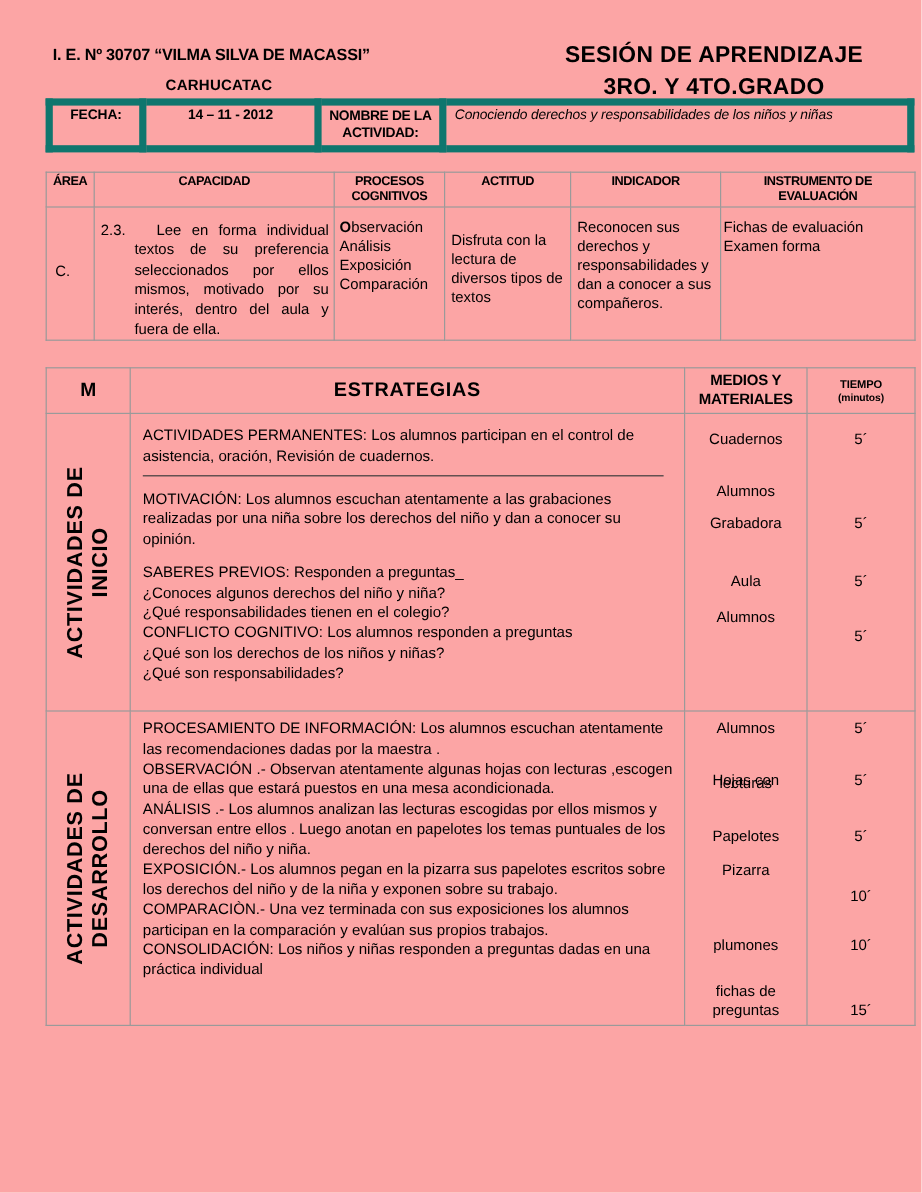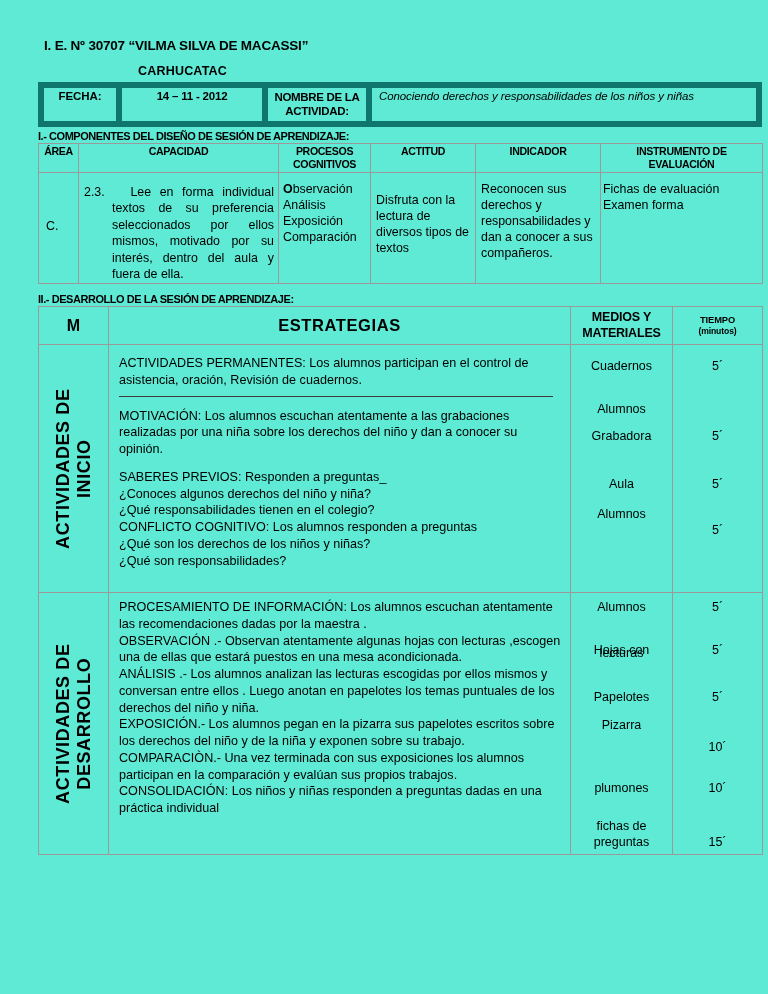--- a/index.html
+++ b/index.html
@@ -11,21 +11,21 @@
     width: 768px;
     height: 994px;
     font-family: "Liberation Sans", sans-serif;
     color: #000000;
     -webkit-font-smoothing: antialiased;
   }
   .page {
     position: relative;
     width: 768px;
     height: 994px;
-    background: #5eead4;
+    background: #fca5a5;
     overflow: hidden;
   }
 
   
   .header {
     position: absolute;
     left: 38px;
     top: 34px;
     width: 724px;
     height: 56px;
@@ -254,37 +254,40 @@
   .time-b .x5 { top: 241px; }
 </style>
 </head>
 <body>
 
 <div class="page">
 
   <div class="header">
     <div class="school-name">I. E. Nº 30707 “VILMA SILVA  DE MACASSI”</div>
     <div class="school-place">CARHUCATAC</div>
+    <div class="doc-title">
+      <span>SESIÓN DE APRENDIZAJE</span>
+      <span class="l2">3RO.  Y 4TO.GRADO</span>
+    </div>
   </div>
 
   <table class="fecha-table">
     <tbody>
       <tr>
         <td class="c-fecha-lbl">FECHA:</td>
         <td class="c-fecha-val">14 – 11 - 2012</td>
         <td class="c-nom-lbl">
           <span>NOMBRE DE LA</span><br>
           <span>ACTIVIDAD:</span>
         </td>
         <td class="c-nom-val">Conociendo derechos y responsabilidades de los niños y niñas</td>
       </tr>
     </tbody>
   </table>
 
-  <div class="section-heading" id="sec1">I.- COMPONENTES DEL DISEÑO DE SESIÓN DE APRENDIZAJE:</div>
 
   <table class="t1">
     <colgroup>
       <col class="col-area">
         <col class="col-cap">
         <col class="col-proc">
       <col class="col-act">
         <col class="col-ind">
         <col class="col-inst">
     </colgroup>
@@ -319,21 +322,20 @@
         <td class="body cell-act">Disfruta con la lectura de diversos tipos de textos</td>
         <td class="body cell-ind">Reconocen sus derechos y responsabilidades y dan a conocer a sus compañeros.</td>
         <td class="body cell-inst">
           <div>Fichas de evaluación</div>
           <div>Examen forma</div>
         </td>
       </tr>
     </tbody>
   </table>
 
-  <div class="section-heading" id="sec2">II.- DESARROLLO DE LA SESIÓN DE APRENDIZAJE:</div>
 
   <table class="t2">
     <colgroup>
       <col class="col-m">
         <col class="col-est">
         <col class="col-med">
         <col class="col-tie">
     </colgroup>
     <thead>
       <tr>

